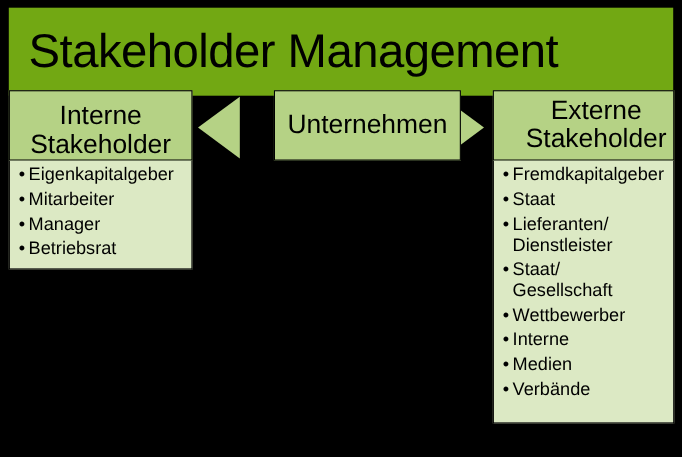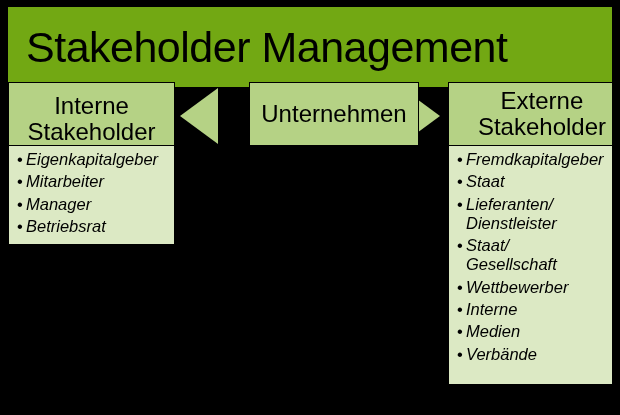--- a/index.html
+++ b/index.html
@@ -78,21 +78,20 @@
   }
   ul.bullets li .dot {
     flex: 0 0 auto;
     width: 9px;
     font-size: 16.5px;
     line-height: 1.17;
   }
   ul.bullets li .txt {
     flex: 1 1 auto;
     white-space: pre-line;
-    font-style: italic;
   }
 
   
   #left-panel { left: 8px; top: 82px; width: 167px; }
   #left-panel .panel-header { width: 167px; height: 64px; align-items: flex-end; }
   #left-panel .panel-body   { width: 167px; height: 99px; }
 
   
   #center-panel { left: 225px; top: 82px; width: 170px; margin-left: 24px; }
   #center-panel .panel-header { width: 170px; height: 64px; }

